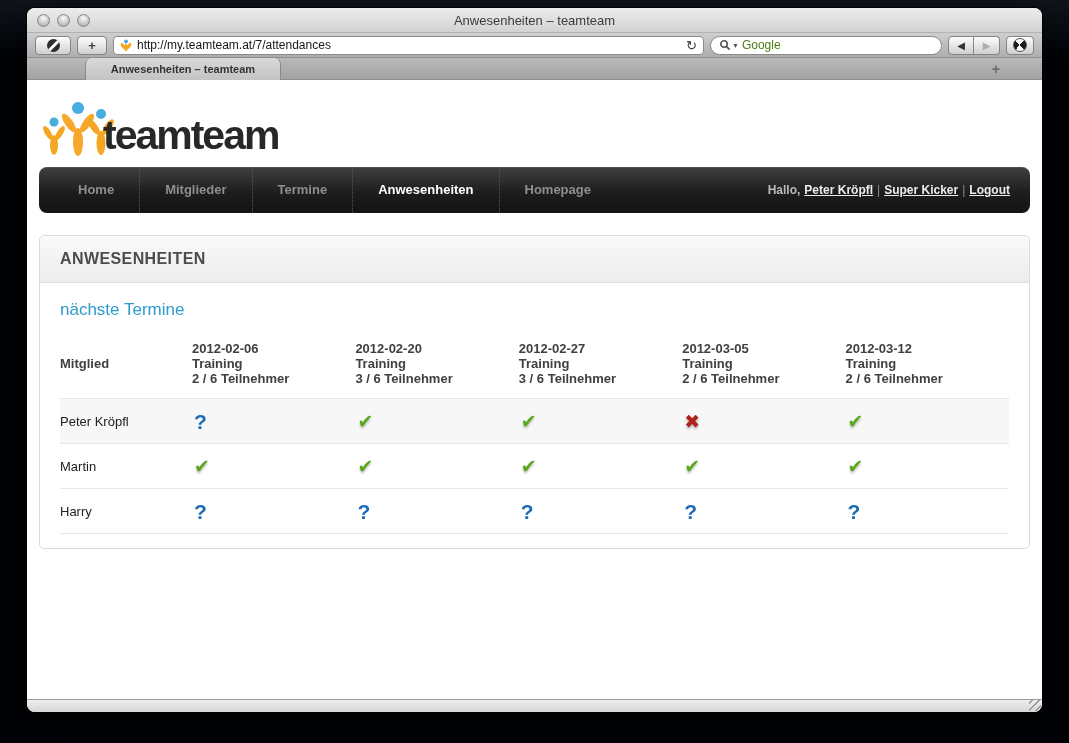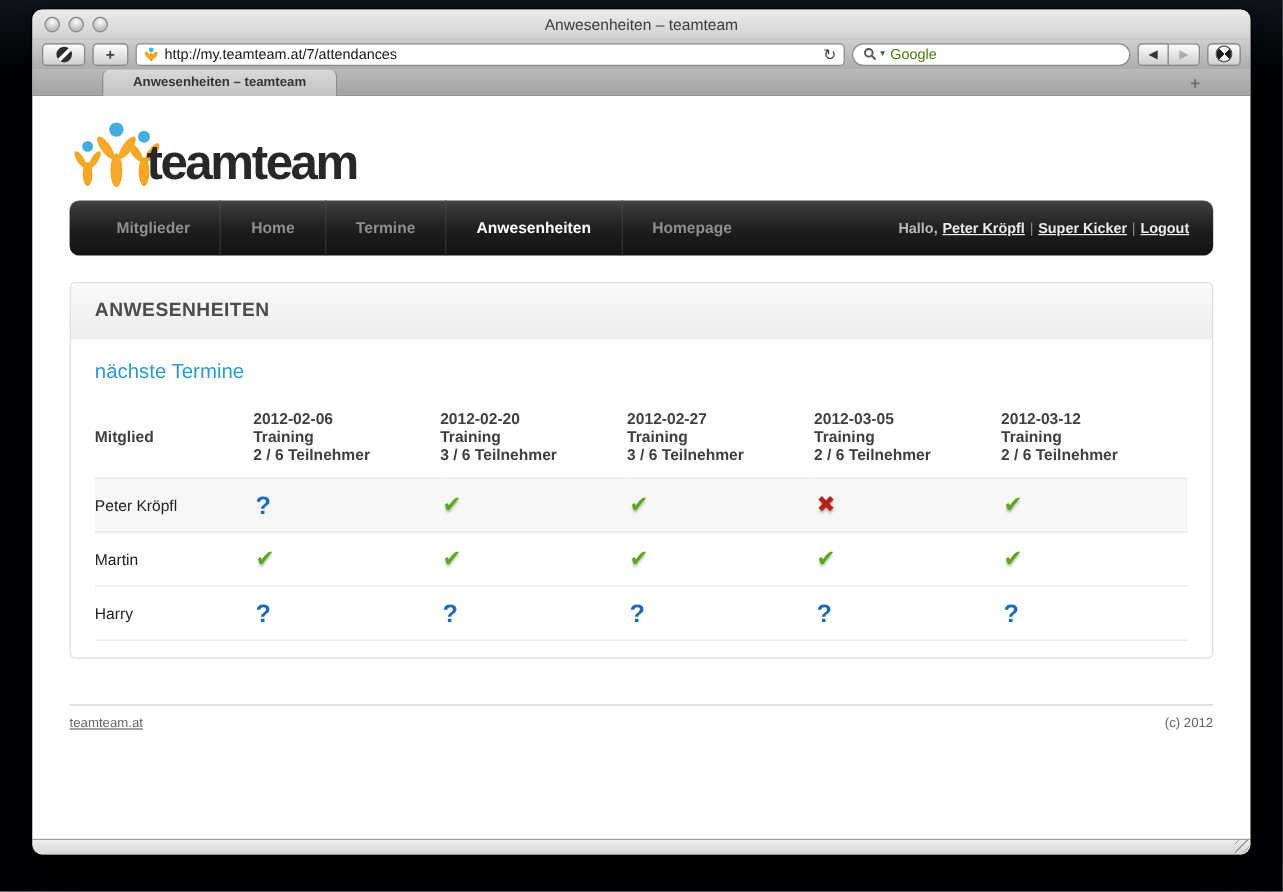--- a/index.html
+++ b/index.html
@@ -100,21 +100,21 @@
     display: flex; align-items: center; justify-content: center;
     font-size: 11px; font-weight: bold; color: #333; cursor: pointer;
   }
   .newtab {
     position: absolute; right: 42px; top: 2px; color: #6d6d6d; font-size: 14px;
     font-weight: bold; cursor: pointer; line-height: 18px;
   }
 
   
   .page {
-    flex: 1 1 auto; background: #fff; padding: 16px 31px 0; position: relative; overflow: hidden;
+    flex: 1 1 auto; background: #fff; padding: 16px 12px 0; position: relative; overflow: hidden;
   }
   .logo { display: flex; align-items: flex-end; margin-top: 2px; height: 58px; cursor: pointer; }
   .logo svg { margin-right: -14px; margin-bottom: -2px; }
   .logo-text {
     font-size: 41px; font-weight: bold; color: #282828; letter-spacing: -2px; line-height: 1;
   }
 
   .navbar {
     margin-top: 11px; height: 46px; border-radius: 8px;
     background: linear-gradient(180deg, #404040, #1d1d1d 55%, #131313);
@@ -240,22 +240,22 @@
         <circle cx="61" cy="14" r="5" fill="#45aede"></circle>
         <ellipse cx="54" cy="27" rx="3.5" ry="9" fill="#f5a623" transform="rotate(-35 54 27)"></ellipse>
         <ellipse cx="68" cy="27" rx="3.5" ry="9" fill="#f5a623" transform="rotate(35 68 27)"></ellipse>
         <ellipse cx="61" cy="43" rx="4.5" ry="12" fill="#f5a623"></ellipse>
       </svg>
       <span class="logo-text">teamteam</span>
     </div>
 
     <div class="navbar">
       <div class="nav-items">
+          <div class="nav-item">Home</div>
           <div class="nav-item">Mitglieder</div>
-          <div class="nav-item">Home</div>
           <div class="nav-item">Termine</div>
           <div class="nav-item active">Anwesenheiten</div>
           <div class="nav-item">Homepage</div>
         </div>
       <div class="nav-user">
         <span class="greet">Hallo,</span>
         <span style="display:flex;gap:4px;align-items:center;">
             <a>Peter Kröpfl</a>
             <span class="sep">|</span>
             <a>Super Kicker</a>
@@ -328,22 +328,18 @@
                 <td><span class="status unknown" style="color: rgb(29, 108, 181);">?</span></td>
                 <td><span class="status unknown" style="color: rgb(29, 108, 181);">?</span></td>
                 <td><span class="status unknown" style="color: rgb(29, 108, 181);">?</span></td>
                 <td><span class="status unknown" style="color: rgb(29, 108, 181);">?</span></td>
               </tr>
             </tbody>
         </table>
       </div>
     </div>
 
-    <div class="page-footer">
-      <a>teamteam.at</a>
-      <span>(c) 2012</span>
-    </div>
   </div>
 
   <div class="statusbar">
     <div class="grip"></div>
   </div>
 </div>
 
 </body></html>

